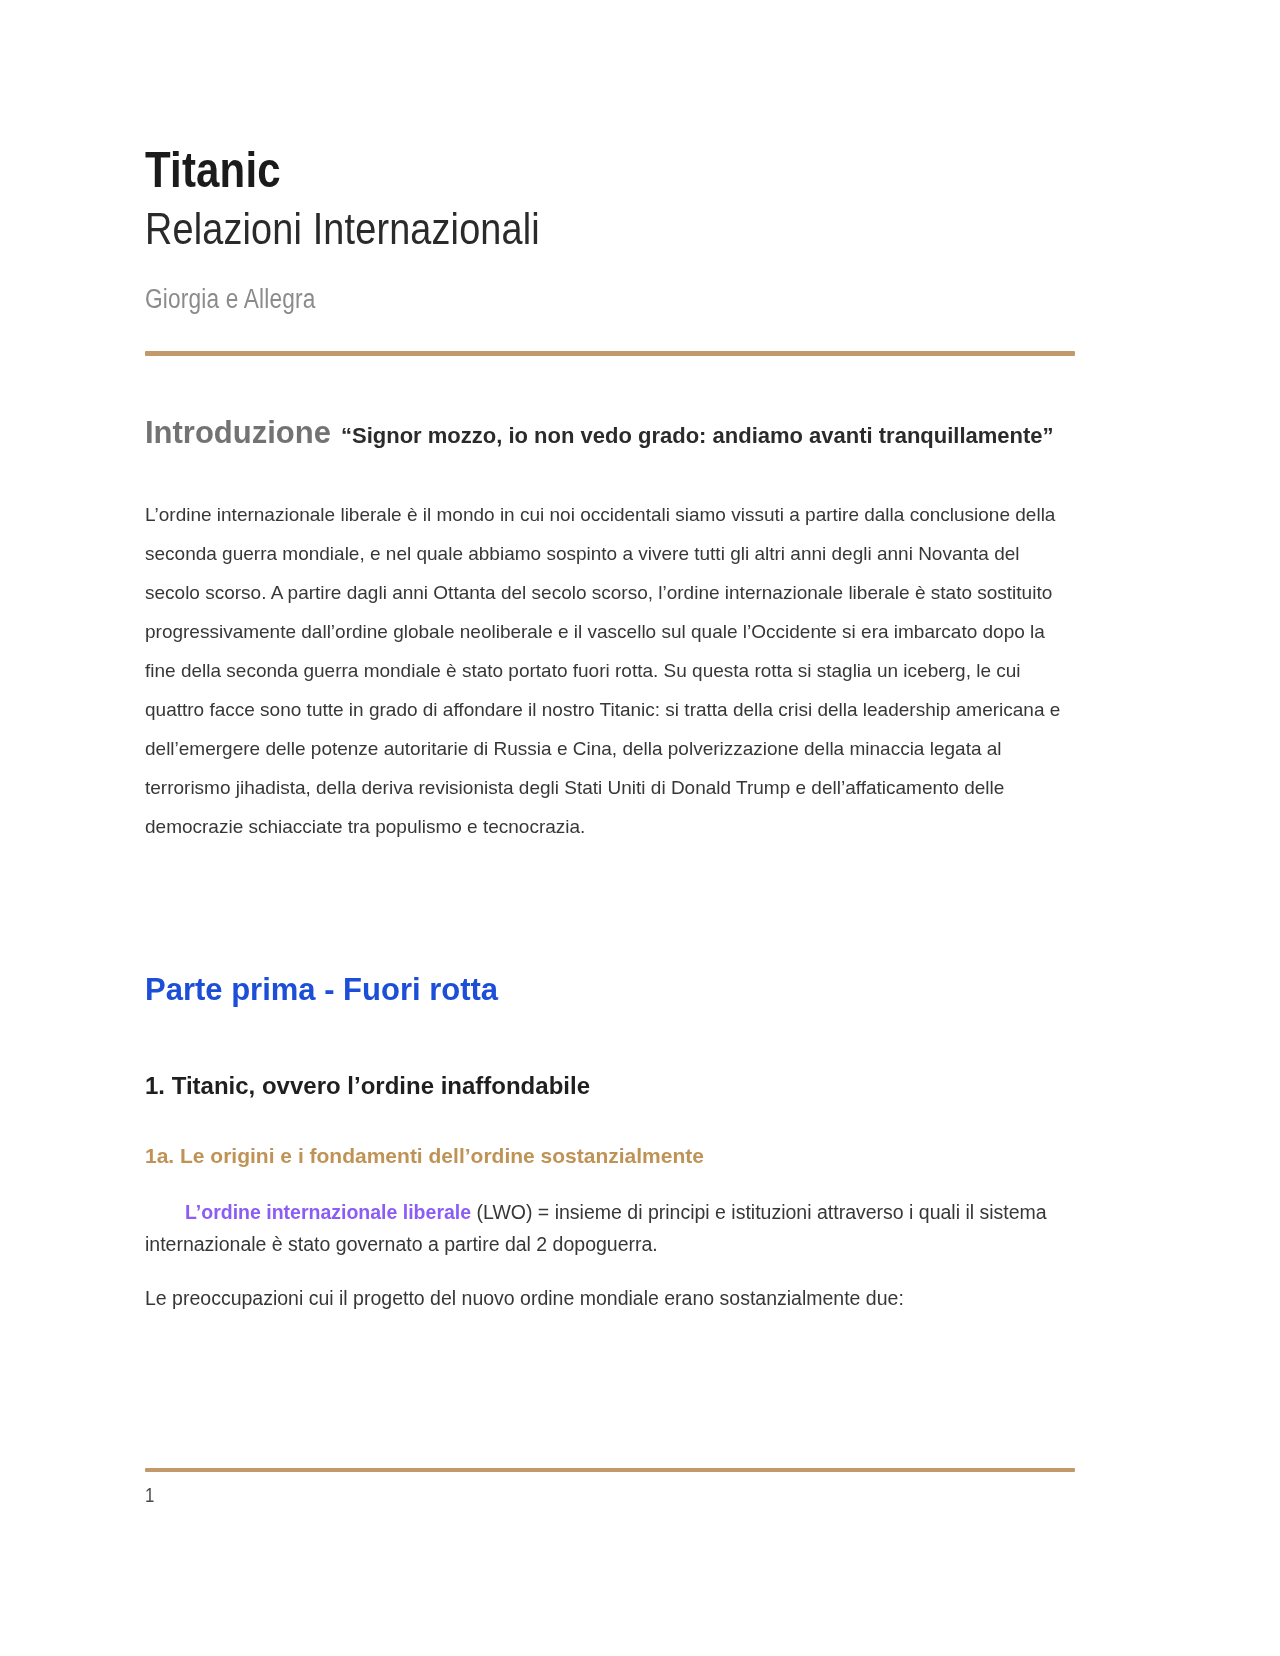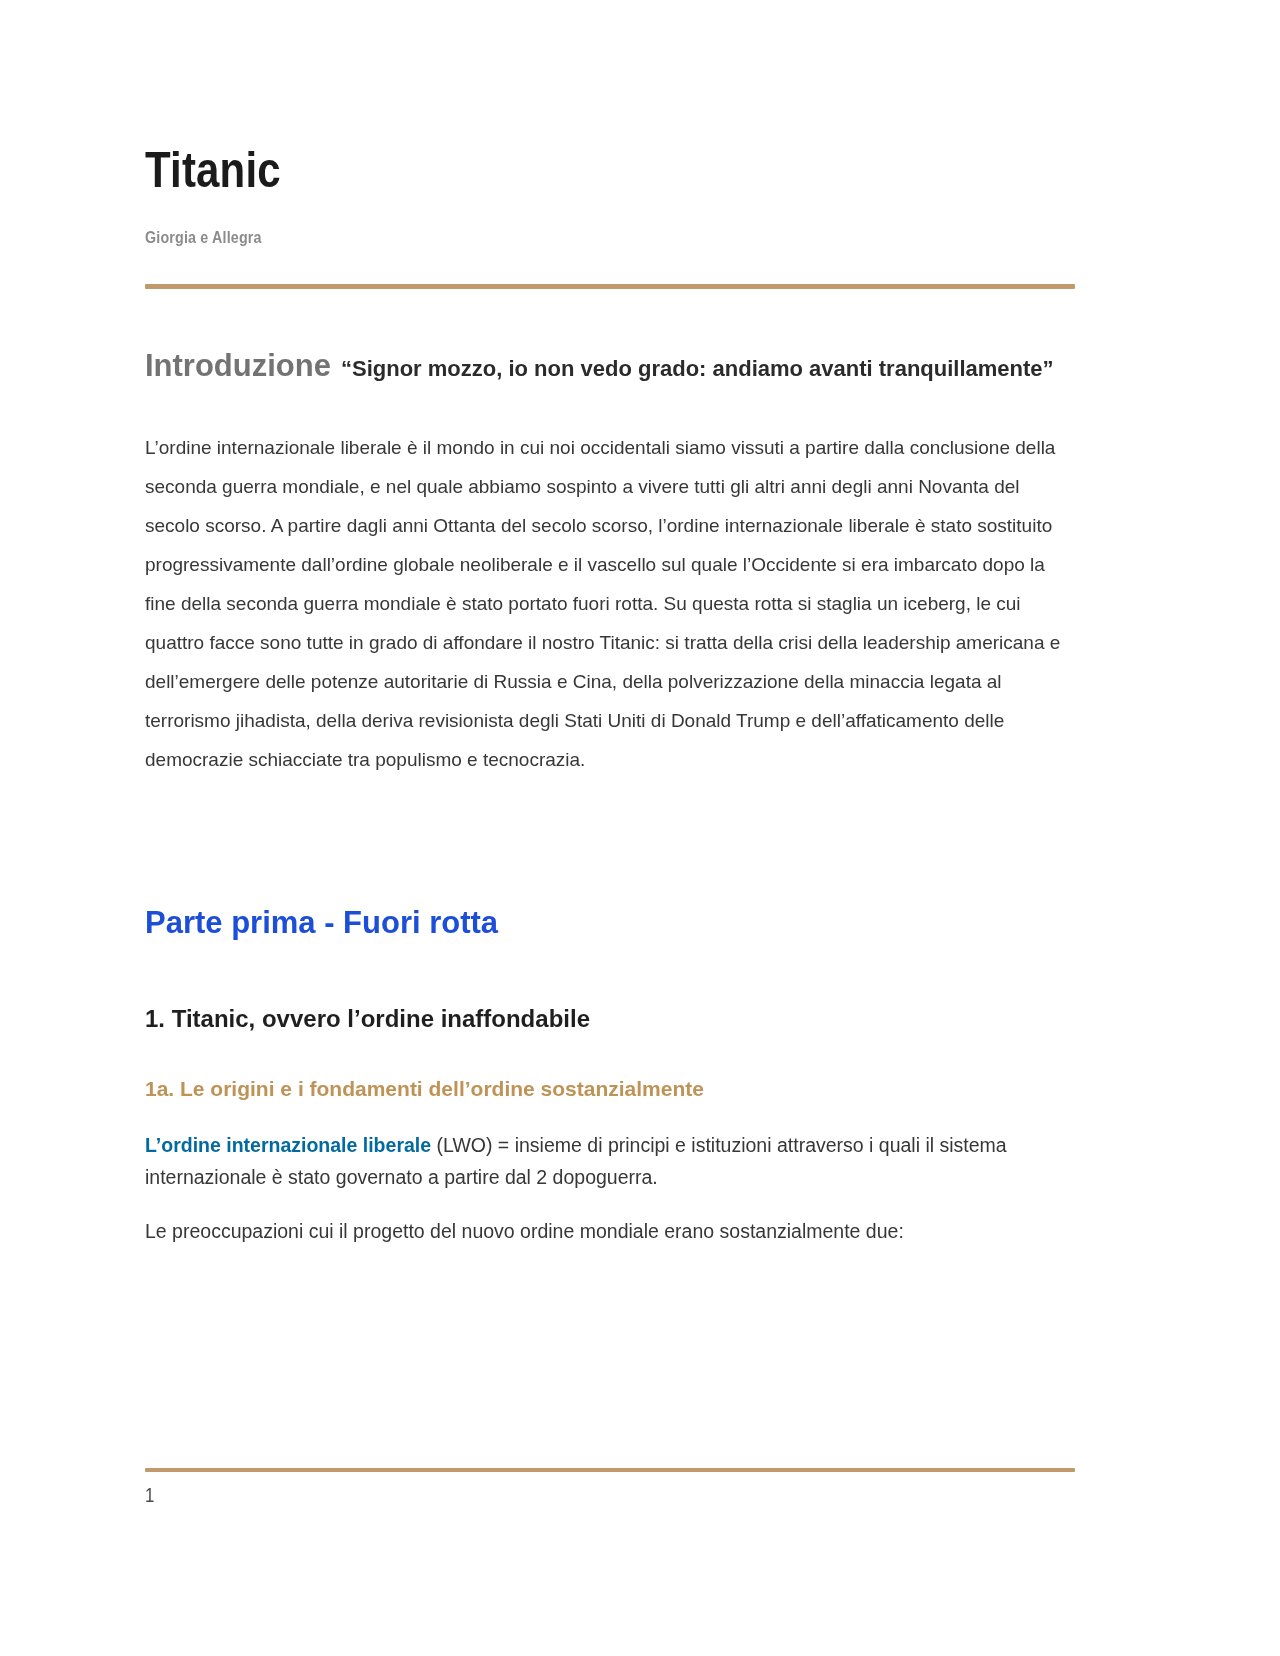--- a/index.html
+++ b/index.html
@@ -38,23 +38,23 @@
   }
   .doc-subtitle {
     margin: 6px 0 0 0;
     font-size: 45px;
     line-height: 1.12;
     font-weight: 400;
     color: #2a2a2a;
   }
   .doc-author {
     margin-top: 30px;
-    font-size: 17px;
+    font-size: 27px;
     color: var(--muted, #8b8b8b);
-    font-weight: 700;
+    font-weight: 400;
   }
   .rule {
     height: 5px;
     background: var(--accent, #C2996B);
     margin-top: 36px;
     border-radius: 1px;
   }
   .intro-heading {
     margin: 52px 0 0 0;
     font-weight: 700;
@@ -98,21 +98,22 @@
     margin: 28px 0 0 0;
     font-size: 19.5px;
     line-height: 32px;
     color: var(--text, #373737);
   }
   .body-paragraph.second {
     margin-top: 22px;
   }
   .body-paragraph .lead-bold {
     font-weight: 700;
-    color: #0369a1;
+    color: #8b5cf6;
+    margin-left: 40px;
   }
   .footer {
     position: absolute;
     left: 145px;
     right: 205px;
     top: 1468px;
   }
   .footer .rule {
     margin-top: 0;
     height: 4px;
@@ -125,20 +126,23 @@
 </style>
 </head>
 <body>
 
 <div class="page">
 
   <h1 class="doc-title">
     <span class="cond">Titanic</span>
   </h1>
 
+  <h1 class="doc-subtitle">
+    <span class="cond">Relazioni Internazionali</span>
+  </h1>
 
   <div class="doc-author">
     <span class="cond">Giorgia e Allegra</span>
   </div>
 
   <div class="rule"></div>
 
   <h2 class="intro-heading">
     <span class="h-main">Introduzione</span><span class="h-quote">“Signor mozzo, io non vedo grado: andiamo avanti tranquillamente”</span>
   </h2>

